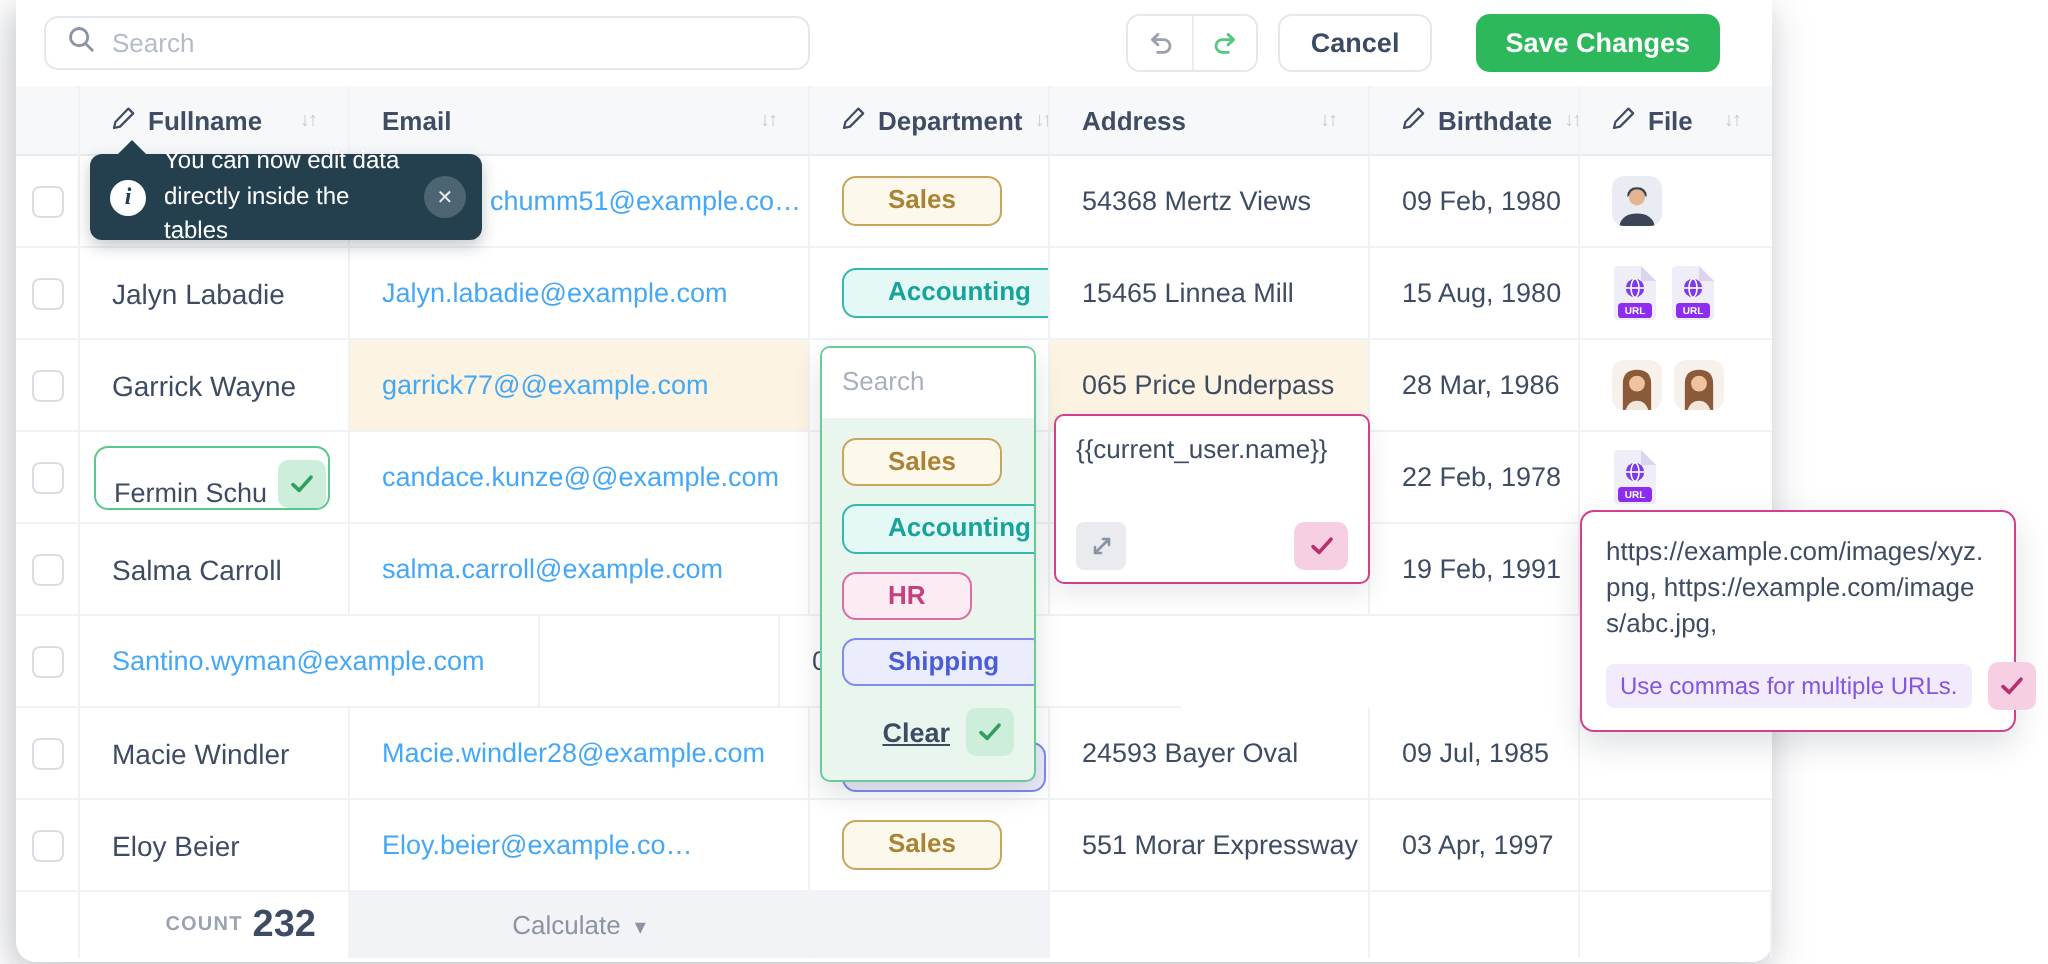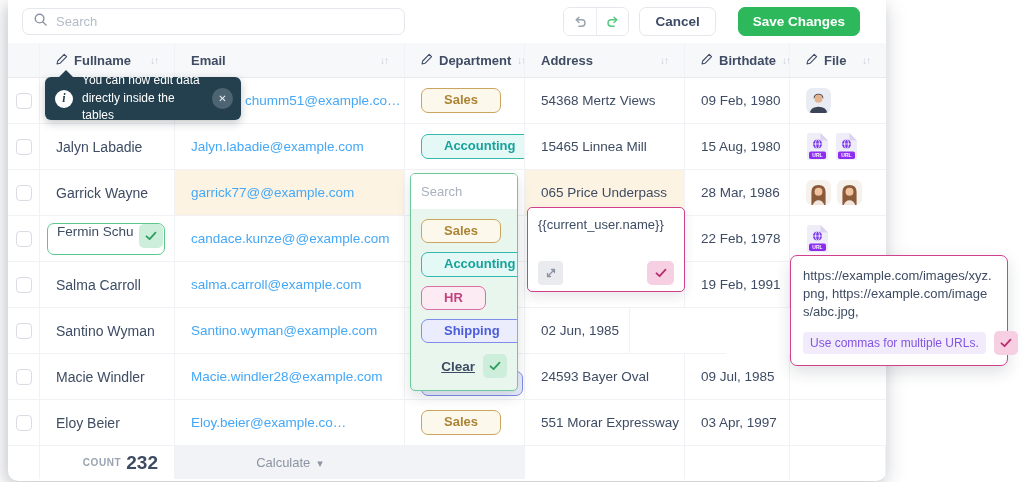--- a/index.html
+++ b/index.html
@@ -52,21 +52,21 @@
   .tag { display:inline-block; font-size:13px; font-weight:600; padding:3px 22px;
     border-radius:7px; border:1.5px solid; line-height:1.25; background:#fff; }
   .tag-sales      { color:#ab8334; border-color:#c9a65f; background:#fdf8ec; }
   .tag-accounting { color:#16a39b; border-color:#35b8ae; background:#e4f8f5; }
   .tag-hr         { color:#c2417e; border-color:#da6da2; background:#fcebf3; }
   .tag-shipping   { color:#4b5cd9; border-color:#7f8cea; background:#ebedfc; }
   .files { display:flex; gap:6px; align-items:center; }
   .avatar { width:25px; height:25px; border-radius:6px; overflow:hidden; flex:none; }
   .urlfile { width:23px; height:29px; flex:none; }
   
-  .name-editor { display:flex; align-items:flex-start; border:1.5px solid #58c98b; border-radius:7px;
+  .name-editor { display:flex; align-items:flex-end; border:1.5px solid #58c98b; border-radius:7px;
     background:#fff; height:32px; width:118px; padding:0 3px 0 9px; gap:4px; margin-left:-1px; }
   .name-editor input { border:none; outline:none; width:78px; font-size:13.5px; font-weight:500;
     color:#3e4c63; font-family:"Liberation Sans",sans-serif; background:transparent; }
   .mini-check { width:24px; height:24px; border-radius:5px; display:flex; align-items:center;
     justify-content:center; flex:none; cursor:pointer; }
   .mini-check.green { background:#cdeeda; }
   .mini-check.pink  { background:#f6cfe2; }
   
   .footer-row { height:33px; }
   .footer-row .cell { border-bottom:none; border-right:1px solid #f1f2f5; }
@@ -336,21 +336,20 @@
     <div class="cell c3"></div>
     <div class="cell c4 plain-cell"></div>
     <div class="cell c5 plain-cell">19 Feb, 1991</div>
     <div class="cell c6"></div>
   </div>
 
   <div class="grid-row body-row">
     <div class="cell c0">
         <span class="checkbox"></span>
       </div>
-    <div class="cell c1 name-cell">Santino Wyman</div>
     <div class="cell c2 email-cell">Santino.wyman@example.com</div>
     <div class="cell c3"></div>
     <div class="cell c5 plain-cell">02 Jun, 1985</div>
     <div class="cell c6"></div>
   </div>
 
   <div class="grid-row body-row">
     <div class="cell c0">
         <span class="checkbox"></span>
       </div>

